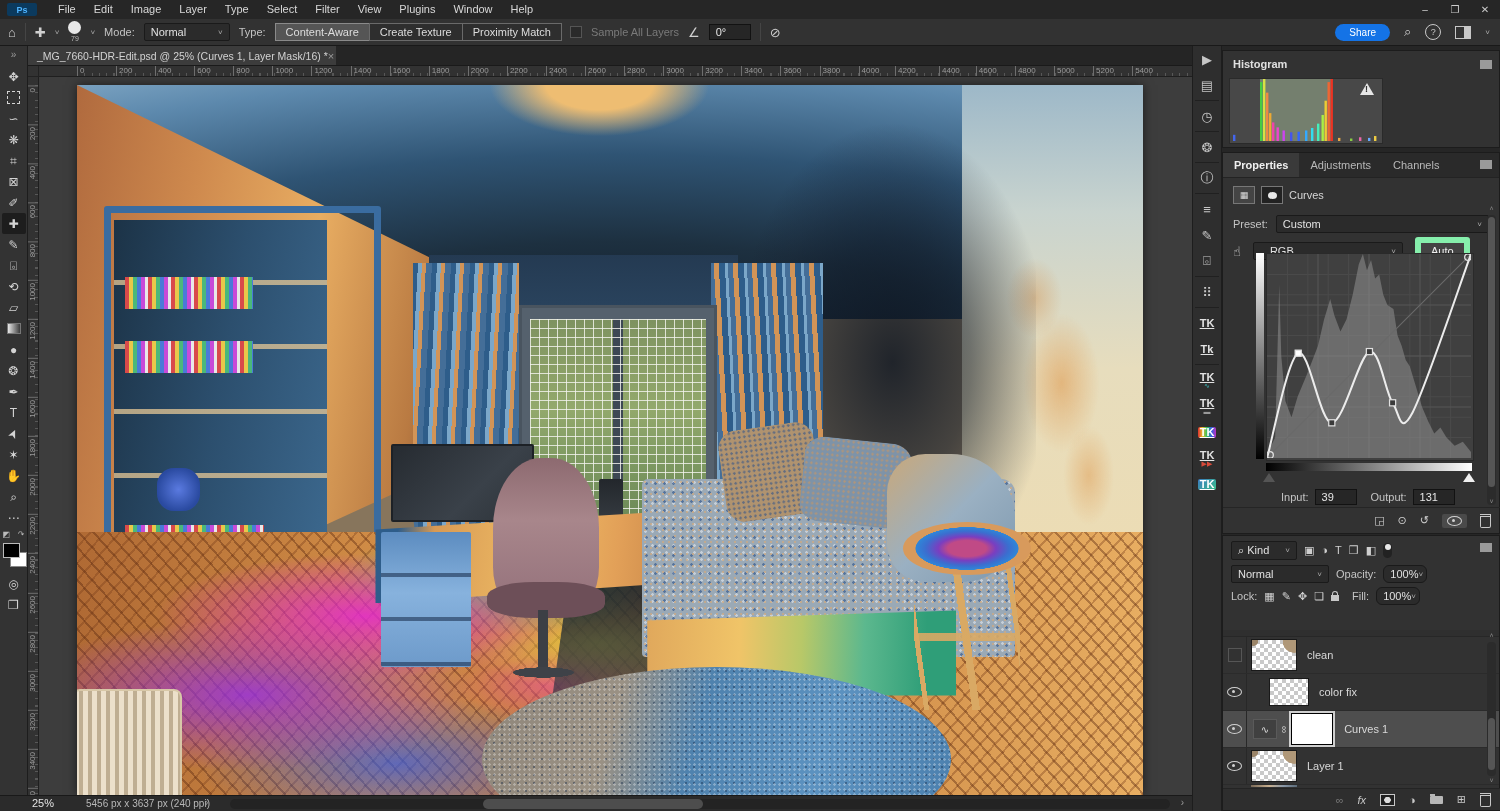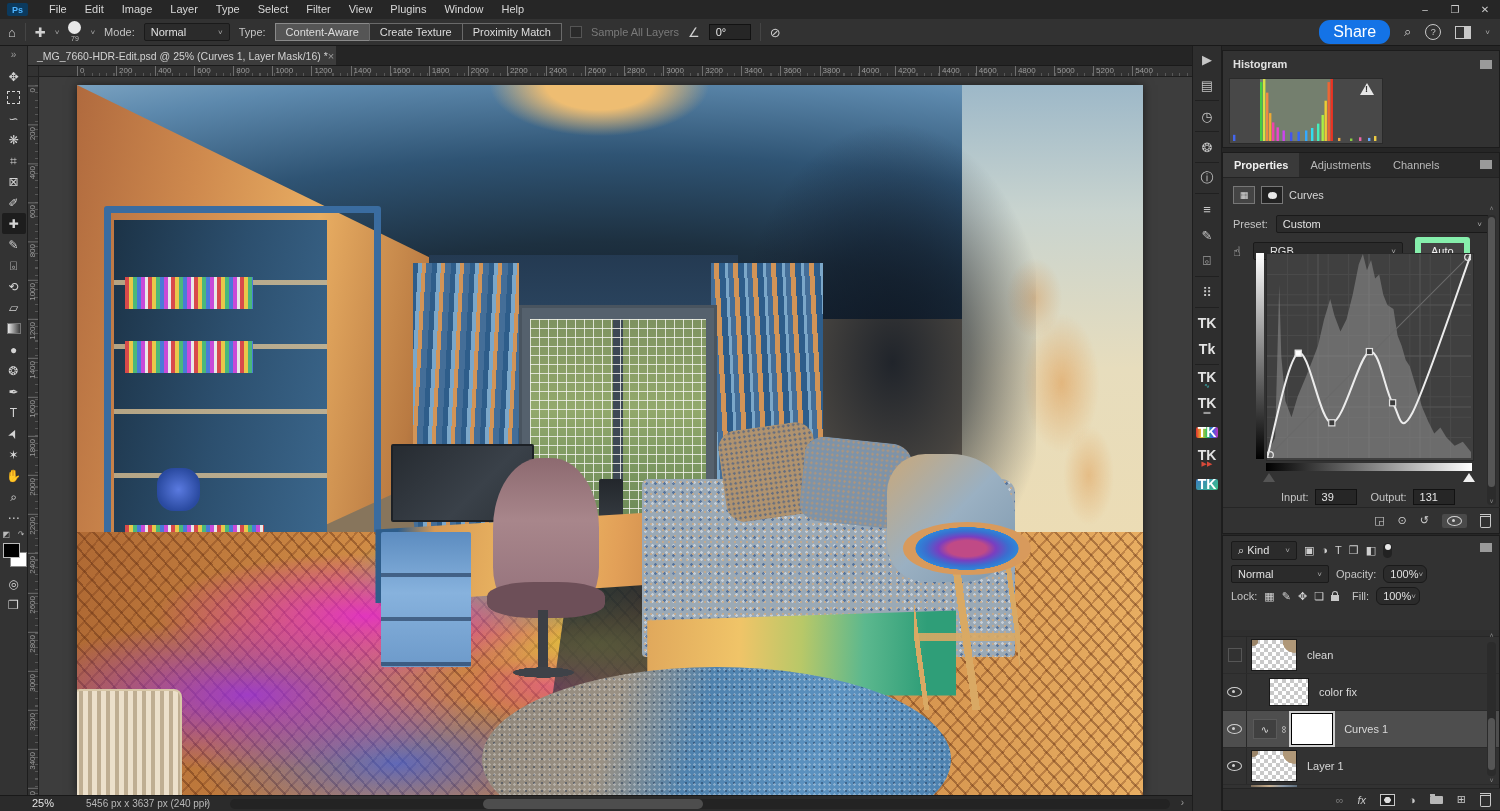--- a/index.html
+++ b/index.html
@@ -1,21 +1,21 @@
 <!DOCTYPE html>
 <html><head>
 <meta charset="utf-8">
 <style>
   html,body{margin:0;padding:0;background:#191919;}
   #app{position:relative;width:1500px;height:811px;background:#232323;overflow:hidden;
        font-family:"Liberation Sans","DejaVu Sans",sans-serif;font-size:11px;color:#d6d6d6;
        -webkit-font-smoothing:antialiased;}
   
   #menubar{position:absolute;left:0;top:0;width:1500px;height:19px;background:#262626;border-bottom:1px solid #151515;display:flex;align-items:center;}
-  #ps-logo{width:21px;height:13px;margin-left:7px;background:#0b3a5e;color:#4db3ff;font-size:9px;font-weight:bold;
+  #ps-logo{width:30px;height:13px;margin-left:7px;background:#0b3a5e;color:#4db3ff;font-size:9px;font-weight:bold;
            display:flex;align-items:center;justify-content:center;border-radius:2px;}
   #menu-items{display:flex;margin-left:12px;}
   .menu-item{padding:0 9px;line-height:19px;color:#d8d8d8;cursor:default;}
   #win-controls{position:absolute;right:0;top:0;height:19px;display:flex;}
   .winbtn{width:30px;height:19px;display:flex;align-items:center;justify-content:center;color:#cccccc;font-size:10px;}
   
   #optionsbar{position:absolute;left:0;top:19px;width:1500px;height:27px;background:#323232;border-bottom:1px solid #191919;
               display:flex;align-items:center;gap:9px;padding-left:8px;box-sizing:border-box;}
   .osep{width:1px;height:18px;background:#454545;}
   .oicon{color:#d0d0d0;font-size:13px;}
@@ -26,21 +26,21 @@
   .olabel{color:#c4c4c4;}
   .psel{background:#2b2b2b;border:1px solid #1a1a1a;border-radius:2px;color:#e0e0e0;padding:2px 6px;display:flex;align-items:center;justify-content:space-between;box-sizing:border-box;}
   #mode-select{width:86px;}
   #type-buttons{display:flex;}
   .opt-btn{border:1px solid #6a6a6a;background:#2e2e2e;color:#dddddd;padding:2px 10px;margin-right:-1px;}
   .opt-btn.sel{background:#555555;border-color:#8a8a8a;}
   .dim{color:#7a7a7a;}
   .cb{width:10px;height:10px;border:1px solid #555555;background:#2a2a2a;display:inline-block;}
   .pfield{background:#262626;border:1px solid #121212;color:#e6e6e6;padding:1px 6px;min-width:28px;display:inline-block;}
   #share-cluster{position:absolute;right:10px;top:2px;height:22px;display:flex;align-items:center;gap:14px;}
-  #share-btn{background:#1473e6;color:#ffffff;border-radius:11px;padding:3px 14px;font-size:16px;}
+  #share-btn{background:#1473e6;color:#ffffff;border-radius:11px;padding:3px 14px;font-size:10px;}
   .helpc{width:14px;height:14px;border:1px solid #c8c8c8;border-radius:50%;display:flex;align-items:center;justify-content:center;font-size:9px;color:#c8c8c8;}
   .wsico{width:14px;height:11px;border:1px solid #c8c8c8;background:linear-gradient(90deg,transparent 60%,#c8c8c8 60%);}
   
   #leftcol{position:absolute;left:0;top:46px;width:28px;height:749px;background:#333333;border-right:1px solid #1d1d1d;box-sizing:border-box;}
   #tab-overflow{display:block;text-align:center;color:#9a9a9a;font-size:10px;padding:3px 0 6px;}
   .tool{width:24px;height:21px;margin:0 auto;display:flex;align-items:center;justify-content:center;border-radius:2px;}
   .tool.selected{background:#1d1d1d;}
   .tglyph{color:#d4d4d4;font-size:12px;line-height:1;}
   .g-marquee{width:11px;height:11px;border:1px dashed #d4d4d4;}
   .g-gradient{width:12px;height:9px;background:linear-gradient(90deg,#e8e8e8,#3a3a3a);border:1px solid #777;}
@@ -147,21 +147,21 @@
   #zoom-level{position:absolute;left:32px;top:1px;font-size:11px;color:#e2e2e2;}
   #doc-info{position:absolute;left:86px;top:2px;font-size:10px;color:#b8b8b8;}
   #status-chev{position:absolute;left:205px;top:1px;color:#9a9a9a;font-size:10px;}
   #hscroll-track{position:absolute;left:230px;top:3px;width:940px;height:10px;background:#232323;border-radius:5px;}
   #hscroll-thumb{position:absolute;left:253px;top:0;width:220px;height:10px;background:#4d4d4d;border-radius:5px;}
   #status-chev-r{position:absolute;right:8px;top:1px;color:#9a9a9a;font-size:10px;}
   
   #rail{position:absolute;left:1192px;top:46px;width:30px;height:765px;background:#2e2e2e;border-left:1px solid #1d1d1d;border-right:1px solid #1d1d1d;box-sizing:border-box;overflow:hidden;}
   .rail-item{height:26px;display:flex;flex-direction:column;align-items:center;justify-content:center;color:#c6c6c6;font-size:13px;}
   .rail-sep{height:1px;background:#202020;margin:2px 2px;}
-  .tk-label{font-size:14px;font-weight:bold;color:#e2e2e2;line-height:11px;}
+  .tk-label{font-size:11px;font-weight:bold;color:#e2e2e2;line-height:11px;text-decoration:underline;}
   .rail-item.rainbow .tk-label{background:linear-gradient(90deg,#e03030,#e8c030,#30c060,#3060e0,#c030c0);color:#fff;padding:0 2px;border-radius:2px;}
   .rail-item.blue .tk-label{background:linear-gradient(135deg,#3a7ac0,#3ac08a);color:#fff;padding:0 2px;border-radius:2px;}
   .tk-deco{font-size:7px;line-height:6px;}
   
   #panels{position:absolute;left:1222px;top:46px;width:278px;height:765px;background:#262626;}
   .pgroup{position:absolute;left:0;width:278px;background:#323232;border:1px solid #1c1c1c;box-sizing:border-box;}
   .ptabs{height:24px;background:#2a2a2a;display:flex;align-items:stretch;border-bottom:1px solid #232323;}
   .ptab{padding:0 11px;display:flex;align-items:center;color:#b8b8b8;}
   .ptab.active{background:#3a3a3a;color:#f0f0f0;font-weight:bold;}
   .pmenu{position:absolute;right:7px;top:8px;width:12px;height:9px;background:#9a9a9a;}

